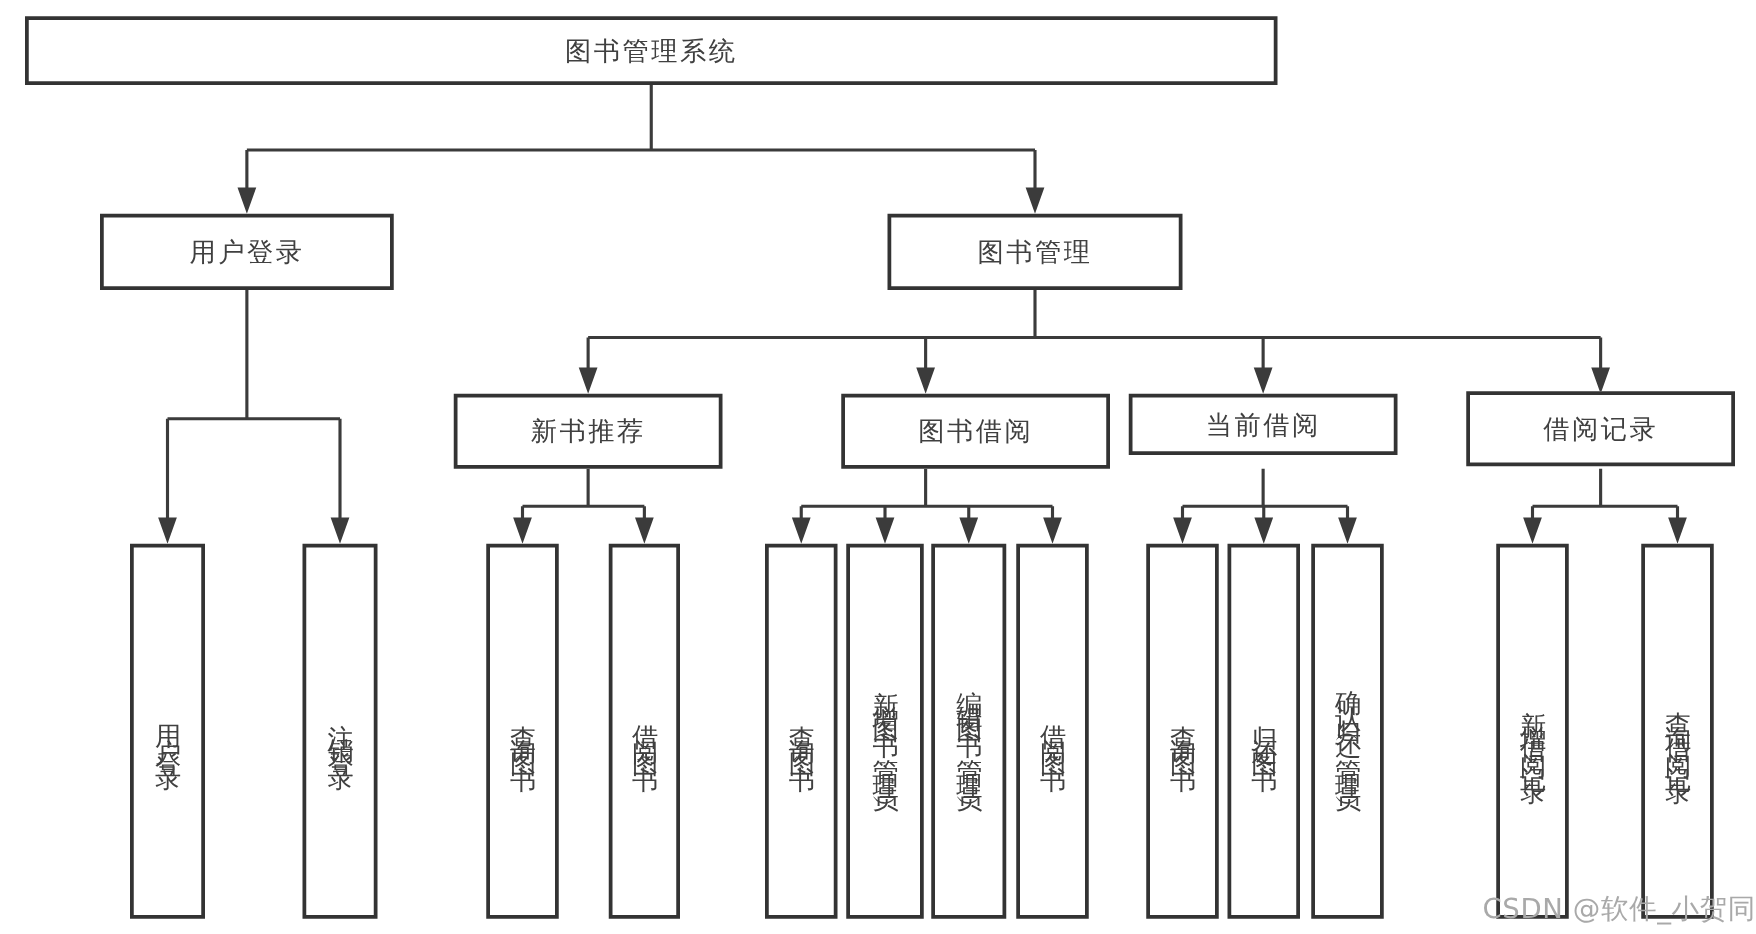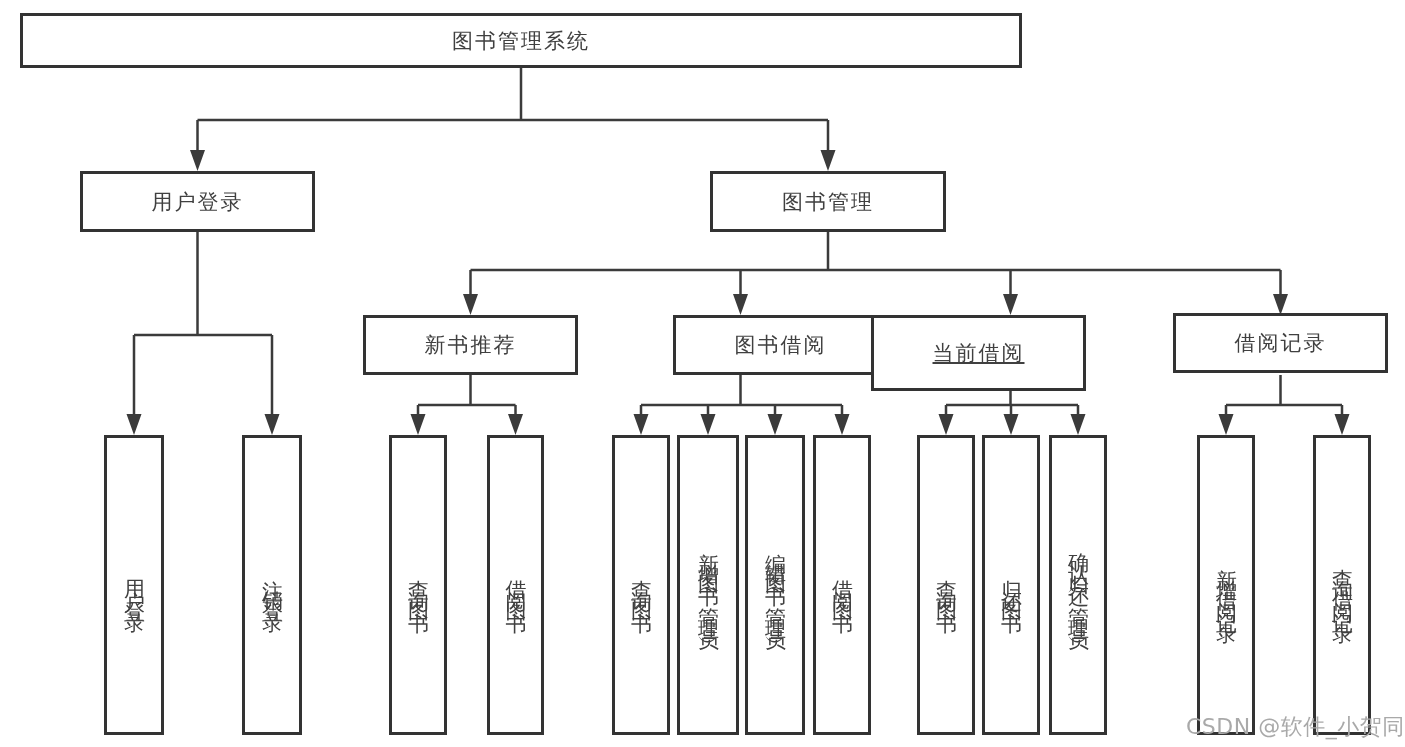--- a/index.html
+++ b/index.html
@@ -64,21 +64,21 @@
   <div class="node h-node" style="left:710px; top:171px; width:236px; height:61px;justify-content:center;">
     <span>图书管理</span>
   </div>
 
   <div class="node h-node" style="left:363px; top:315px; width:215px; height:60px;">
     <span>新书推荐</span>
   </div>
   <div class="node h-node" style="left:633px; top:315px; width:215px; height:60px;margin-left:40px;">
     <span>图书借阅</span>
   </div>
-  <div class="node h-node" style="left:871px; top:315px; width:215px; height:76px;text-decoration:underline;">
+  <div class="node h-node" style="left:903px; top:315px; width:215px; height:49px;">
     <span>当前借阅</span>
   </div>
   <div class="node h-node" style="left:1173px; top:313px; width:215px; height:60px;">
     <span>借阅记录</span>
   </div>
 
   <div class="node v-node" style="left:104px; top:435px; width:60px; height:300px;">
     <span>用户登录</span>
   </div>
   <div class="node v-node" style="left:242px; top:435px; width:60px; height:300px;">

